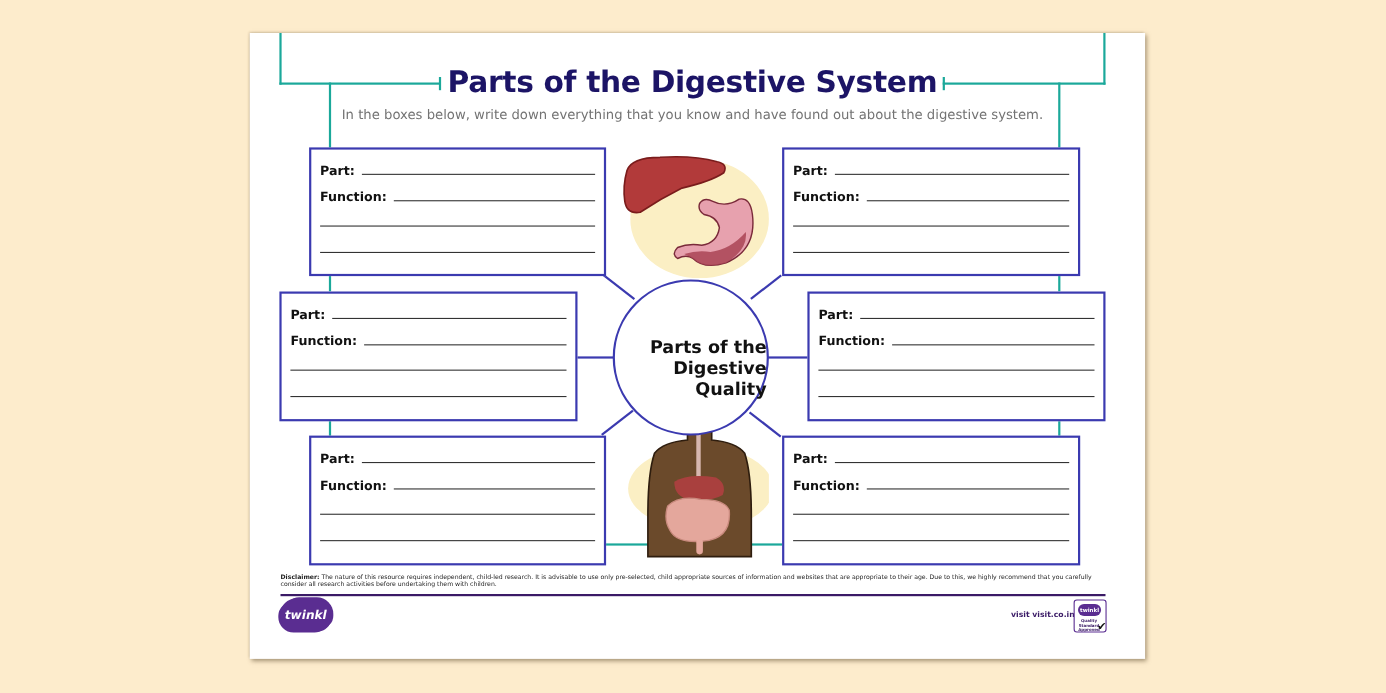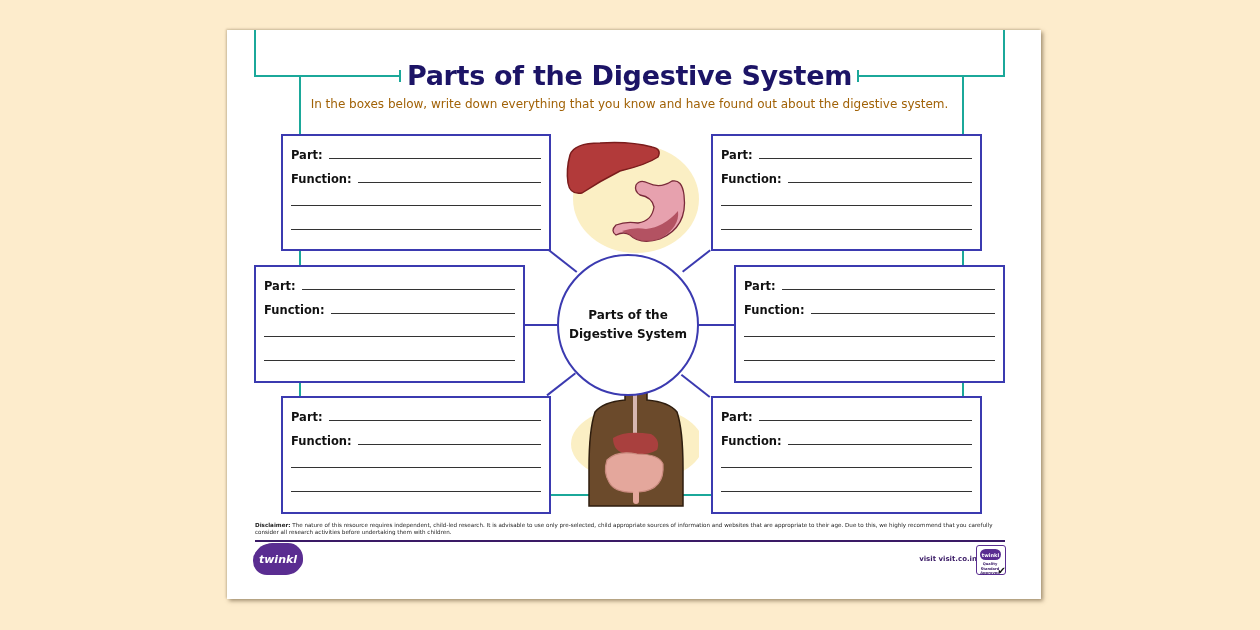--- a/index.html
+++ b/index.html
@@ -13,34 +13,34 @@
   }
   .abs { position:absolute; }
   .teal-h { position:absolute; height:2px; background:#1ba89a; }
   .teal-v { position:absolute; width:2px; background:#1ba89a; }
   .navy-h { position:absolute; height:1.5px; background:#3b3ab0; }
   .title {
     position:absolute; left:0; width:805px; top:30px; text-align:center;
     font-family:"DejaVu Sans", sans-serif; font-weight:bold; font-size:27px; color:#1c1466; letter-spacing:-0.3px;
   }
   .subtitle {
-    position:absolute; left:0; width:805px; text-align:center; font-size:12px; color:#a16207; font-family:"DejaVu Sans", sans-serif;
+    position:absolute; left:0; width:805px; text-align:center; font-size:12px; color:#737373; font-family:"DejaVu Sans", sans-serif;
   }
   .box {
     position:absolute; border:2px solid #3b3ab0; background:#fff; box-sizing:border-box;text-align:center;
   }
   .row { position:absolute; left:8px; right:8px; display:flex; align-items:flex-end; height:16px; }
   .row .lbl { font-weight:bold; font-size:11.5px; color:#111; white-space:nowrap; margin-right:6px; line-height:12px; }
   .row .line { flex:1; border-bottom:1.3px solid #333; height:0; margin-bottom:2px; }
   .circle {
     position:absolute; left:330px; top:224px; width:142px; height:142px; border:2px solid #3b3ab0;
     border-radius:50%; background:#fff; box-sizing:border-box;
   }
   .circle-text {
-    position:absolute; left:0; right:0; top:50px; text-align:center; font-weight:bold; font-size:12px; line-height:19px; color:#111;
+    position:absolute; left:0; right:0; top:50px; text-align:right; font-weight:bold; font-size:16px; line-height:19px; color:#111;
   }
   .diag { position:absolute; height:1.5px; background:#3b3ab0; transform-origin:0 0; }
   .disclaimer {
     position:absolute; left:28px; top:492px; width:750px; font-size:5.6px; line-height:7px; color:#222;
   }
   .footer-rule { position:absolute; left:28px; top:510px; width:750px; height:2px; background:#3a1a66; }
   .logo {
     position:absolute; left:28px; top:514px; width:46px; height:30px;
     background:#5a2d91; border-radius:14px 16px 12px 15px; color:#fff; font-weight:bold; font-size:11px;
     display:flex; align-items:center; justify-content:center; font-style:italic;
@@ -96,21 +96,21 @@
     <path d="M60 4 Q80 0 86 14 Q88 30 80 40 L80 50 Q102 52 110 62 Q116 80 116 118 L116 156 L22 156 L22 118 Q22 80 28 62 Q36 52 58 50 L58 42 Q46 40 44 30 Q40 28 44 22 Q46 6 60 4Z" fill="#6b4a2b" stroke="#2e1d0e" stroke-width="1.5"></path>
     <rect x="66" y="20" width="4" height="70" fill="#d7b7b0"></rect>
     <path d="M46 88 Q58 80 84 84 Q94 90 90 100 Q80 106 60 104 Q46 102 46 88Z" fill="#a9403e"></path>
     <path d="M40 110 Q50 100 70 104 Q92 104 96 114 Q98 140 72 142 Q48 144 42 132 Q36 122 40 110Z" fill="#e4a79c" stroke="#c98a7e" stroke-width="1.2"></path>
     <rect x="66" y="140" width="6" height="14" rx="3" fill="#e4a79c"></rect>
   </svg>
 
   <div class="circle">
     <div class="circle-text">
       <div>Parts of the</div>
-      <div>Digestive System</div>
+      <div>Digestive Quality</div>
     </div>
   </div>
 
   <div class="box" style="left:54px; top:104px; width:270px; height:117px;">
     <div class="row" style="top:9px;">
         <span class="lbl">Part:</span>
         <span class="line"></span>
       </div>
     <div class="row" style="top:33px;">
         <span class="lbl">Function:</span>

